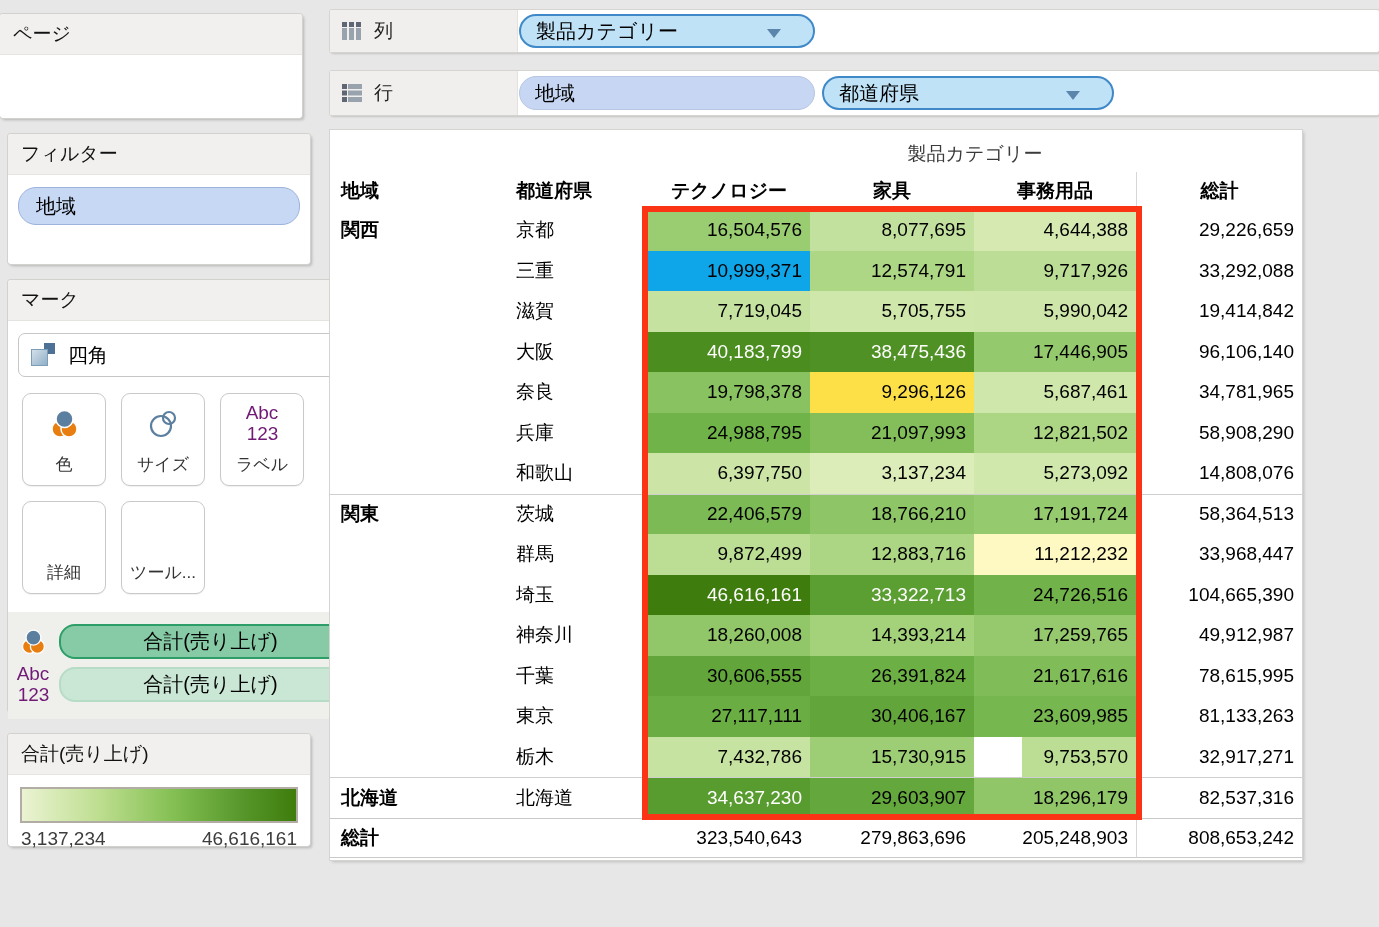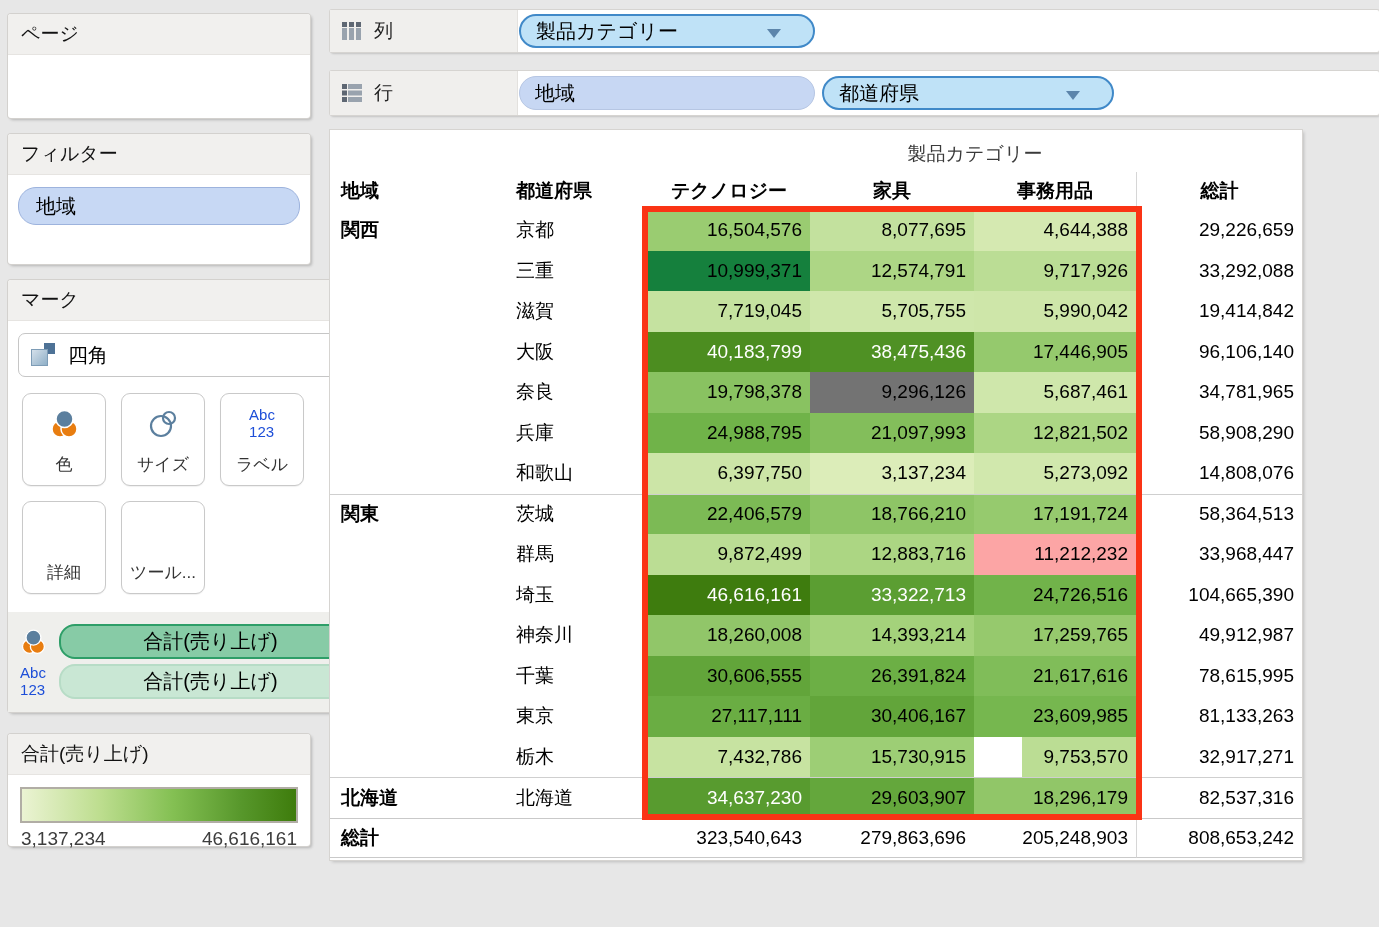--- a/index.html
+++ b/index.html
@@ -12,21 +12,21 @@
   
   .card{
     position:absolute;background:#fff;border-radius:3px;
     box-shadow:0 0 0 1px #d3d1ce,2px 2px 3px rgba(0,0,0,.22);
   }
   .card-title{
     background:#f1f0ee;padding:7px 13px;font-size:19px;color:#111;
     border-radius:3px 3px 0 0;border-bottom:1px solid #e6e4e1;
   }
   
-  .pages-card{left:8px;top:14px;width:302px;height:104px;}
+  .pages-card{left:0;top:14px;width:302px;height:104px;}
   .filter-card{left:8px;top:134px;width:302px;height:130px;}
   .marks-card{left:8px;top:280px;width:362px;height:432px;}
   .legend-card{left:8px;top:734px;width:302px;height:112px;}
 
   .filter-pill{
     margin:12px 10px;height:36px;border-radius:18px;
     background:#c7d8f4;border:1px solid #9db3dd;
     display:flex;align-items:center;padding-left:17px;font-size:20px;
   }
   
@@ -43,21 +43,21 @@
   .spinner .up{border-bottom:7px solid #222;}
   .spinner .dn{border-top:7px solid #222;}
 
   .mark-buttons{display:grid;grid-template-columns:repeat(3,84px);gap:15px;padding:0 14px;}
   .mbtn{
     height:82px;border:1px solid #c9c9c9;border-radius:9px;background:#fff;
     display:flex;flex-direction:column;align-items:center;justify-content:flex-end;
     padding-bottom:9px;font-size:17px;color:#333;box-shadow:0 1px 1px rgba(0,0,0,.06);
   }
   .mbtn .mico{flex:1;display:flex;align-items:center;justify-content:center;}
-  .abc123{color:#1d4ed8;font-size:15px;line-height:1.1;text-align:left;}
+  .abc123{color:#701a75;font-size:19px;line-height:1.1;text-align:right;}
   .mark-pills{background:#efefec;padding:7px 8px 8px;margin-top:18px;}
   .mp-row{display:flex;align-items:center;gap:9px;margin:5px 0;}
   .mp-ico{width:34px;flex:0 0 34px;display:flex;justify-content:center;}
   .gpill{
     flex:1;height:31px;border-radius:16px;display:flex;align-items:center;
     justify-content:center;font-size:20px;
   }
   .gpill.color{background:#87cba6;border:2px solid #2e9e68;}
   .gpill.label{background:#c9e7d4;border:2px solid #b7dcc6;}
   
@@ -266,40 +266,40 @@
       <div class="c h h-center">事務用品</div>
       <div class="c h h-center tcol">総計</div>
       <div class="c lbl region">関西</div>
       <div class="c lbl">京都</div>
       <div class="c num val" style="background: rgb(154, 204, 113);">16,504,576</div>
       <div class="c num val" style="background: rgb(195, 225, 158); padding-left: 8px;">8,077,695</div>
       <div class="c num val" style="background: rgb(213, 233, 177);">4,644,388</div>
       <div class="c num tcol">29,226,659</div>
       <div class="c lbl region"></div>
       <div class="c lbl">三重</div>
-      <div class="c num val" style="background: #15803d; padding-left: 16px;">10,999,371</div>
+      <div class="c num val" style="background: #0ea5e9; padding-left: 16px;">10,999,371</div>
       <div class="c num val" style="background: rgb(173, 214, 133);">12,574,791</div>
       <div class="c num val" style="background: rgb(187, 221, 149);">9,717,926</div>
       <div class="c num tcol">33,292,088</div>
       <div class="c lbl region"></div>
       <div class="c lbl">滋賀</div>
       <div class="c num val" style="background: rgb(197, 226, 160);">7,719,045</div>
       <div class="c num val" style="background: rgb(207, 231, 171);">5,705,755</div>
       <div class="c num val" style="background: rgb(206, 230, 169);">5,990,042</div>
       <div class="c num tcol">19,414,842</div>
       <div class="c lbl region"></div>
       <div class="c lbl">大阪</div>
       <div class="c num val light" style="background: rgb(76, 141, 32);">40,183,799</div>
       <div class="c num val light" style="background: rgb(79, 145, 36);">38,475,436</div>
       <div class="c num val" style="background: rgb(149, 201, 109);">17,446,905</div>
       <div class="c num tcol">96,106,140</div>
       <div class="c lbl region"></div>
       <div class="c lbl">奈良</div>
       <div class="c num val" style="background: rgb(137, 194, 97);">19,798,378</div>
-      <div class="c num val" style="background: #737373;">9,296,126</div>
+      <div class="c num val" style="background: #fde047;">9,296,126</div>
       <div class="c num val" style="background: rgb(207, 231, 171);">5,687,461</div>
       <div class="c num tcol">34,781,965</div>
       <div class="c lbl region"></div>
       <div class="c lbl">兵庫</div>
       <div class="c num val" style="background: rgb(112, 179, 73);">24,988,795</div>
       <div class="c num val" style="background: rgb(131, 190, 91);">21,097,993</div>
       <div class="c num val" style="background: rgb(172, 214, 132);">12,821,502</div>
       <div class="c num tcol">58,908,290</div>
       <div class="c lbl region"></div>
       <div class="c lbl">和歌山</div>
@@ -310,21 +310,21 @@
       <div class="c lbl region gline">関東</div>
       <div class="c lbl gline">茨城</div>
       <div class="c num val gline" style="background: rgb(124, 186, 85);">22,406,579</div>
       <div class="c num val gline" style="background: rgb(142, 197, 102);">18,766,210</div>
       <div class="c num val gline" style="background: rgb(150, 202, 110);">17,191,724</div>
       <div class="c num tcol gline">58,364,513</div>
       <div class="c lbl region"></div>
       <div class="c lbl">群馬</div>
       <div class="c num val" style="background: rgb(187, 221, 148); padding-left: 24px;">9,872,499</div>
       <div class="c num val" style="background: rgb(172, 214, 131);">12,883,716</div>
-      <div class="c num val" style="background: #fca5a5;">11,212,232</div>
+      <div class="c num val" style="background: #fef9c3;">11,212,232</div>
       <div class="c num tcol">33,968,447</div>
       <div class="c lbl region"></div>
       <div class="c lbl">埼玉</div>
       <div class="c num val light" style="background: rgb(62, 124, 14);">46,616,161</div>
       <div class="c num val light" style="background: rgb(91, 158, 50);">33,322,713</div>
       <div class="c num val" style="background: rgb(113, 179, 74);">24,726,516</div>
       <div class="c num tcol">104,665,390</div>
       <div class="c lbl region"></div>
       <div class="c lbl">神奈川</div>
       <div class="c num val" style="background: rgb(145, 198, 105);">18,260,008</div>

